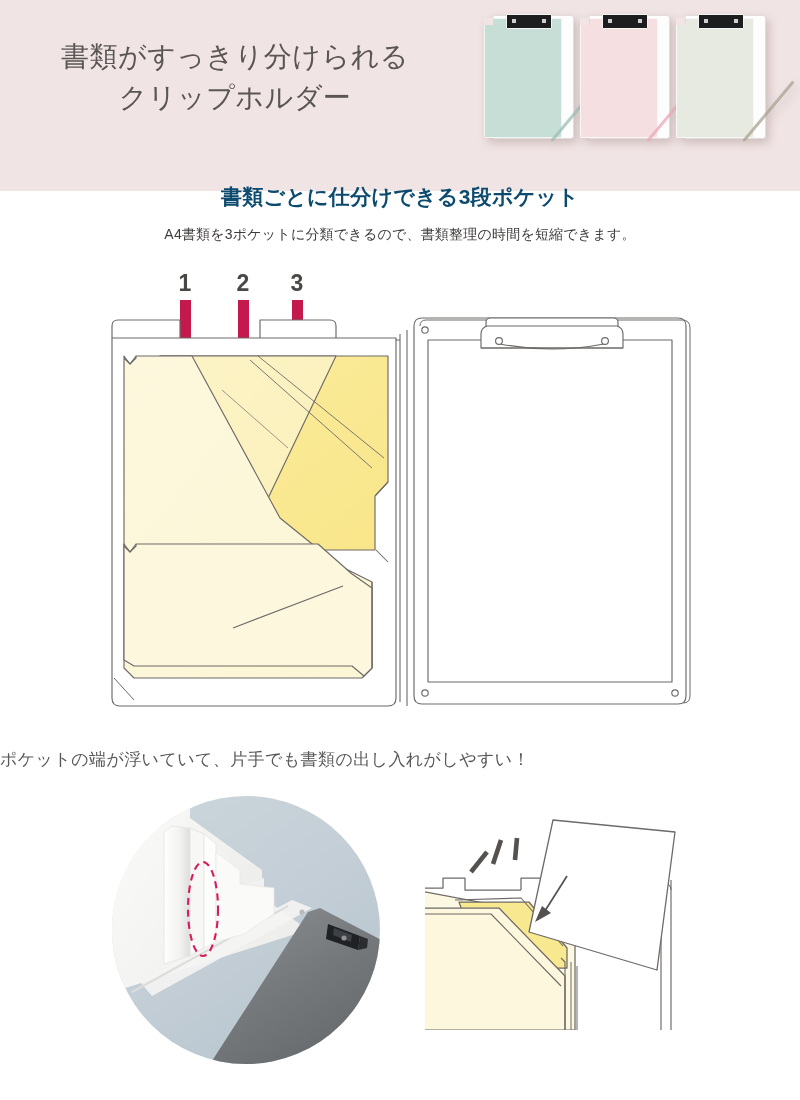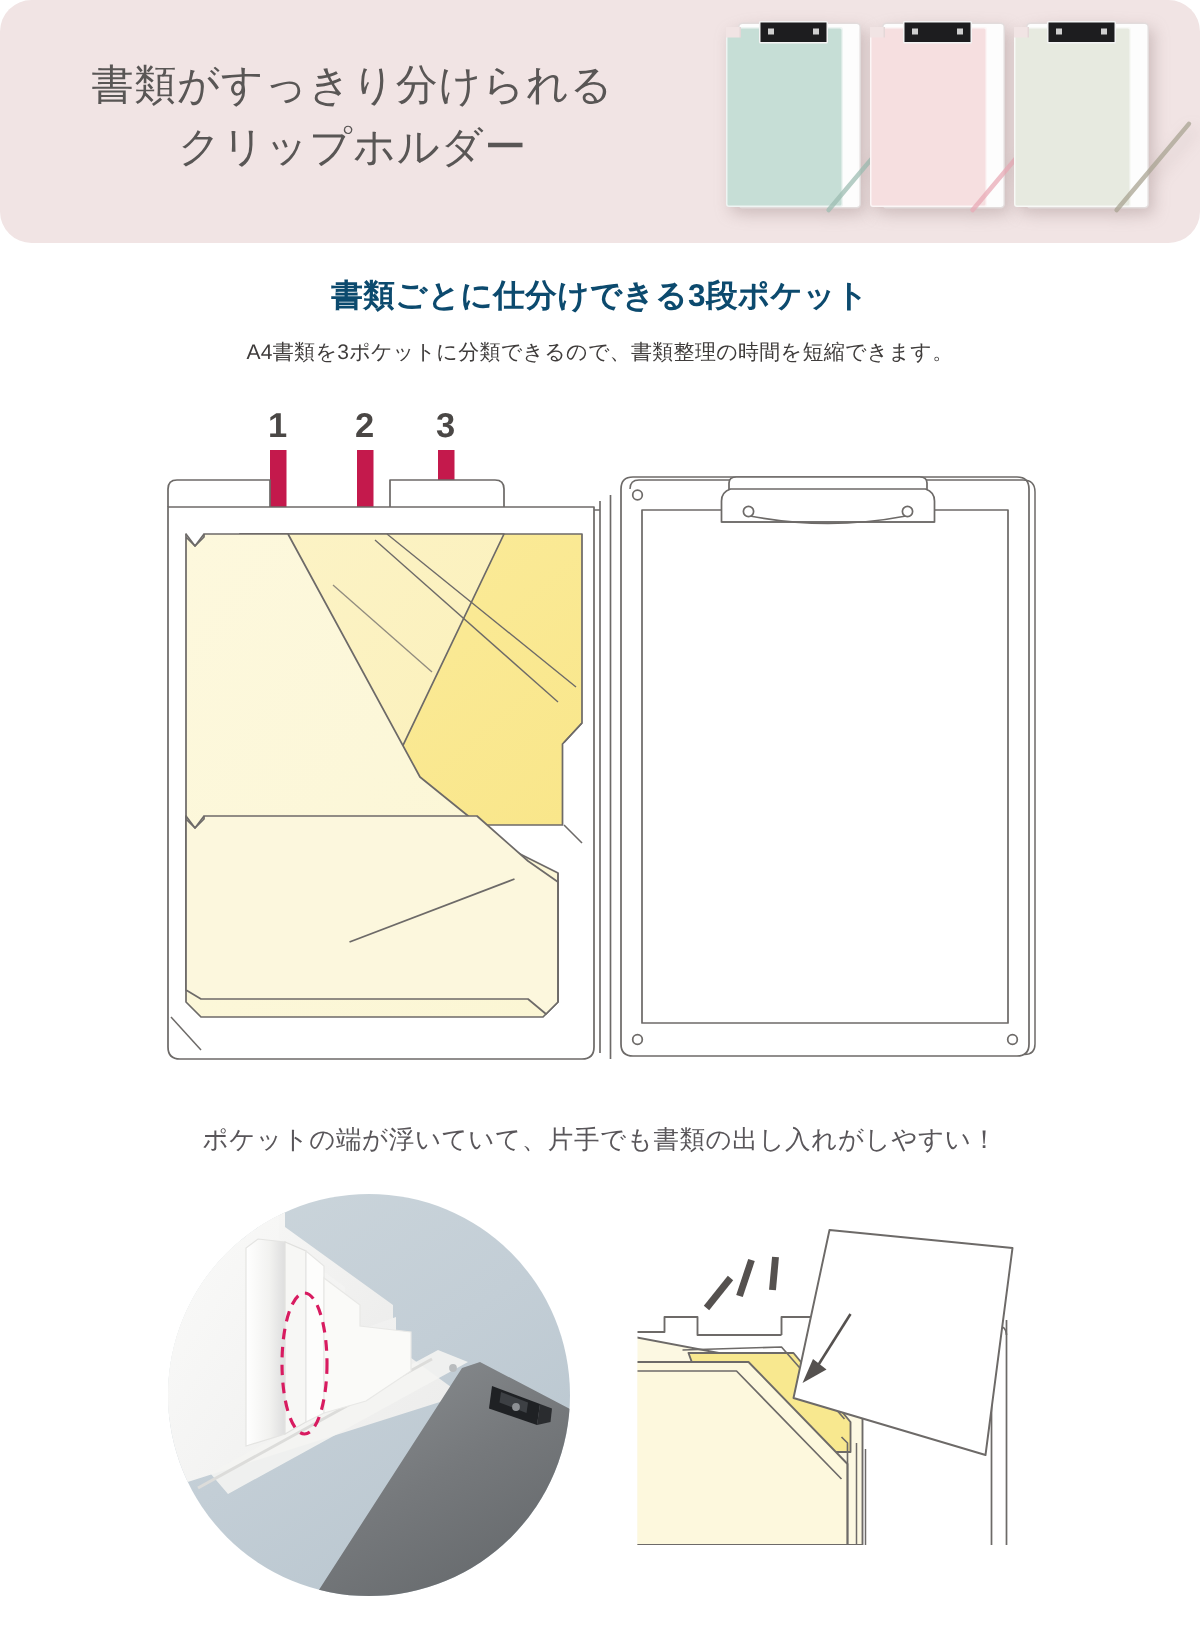--- a/index.html
+++ b/index.html
@@ -13,23 +13,22 @@
     font-family: "Liberation Sans", sans-serif;
     overflow: hidden;
     position: relative;
   }
 
   
   .header-band {
     position: absolute;
     left: 0; top: 0;
     width: 800px;
-    height: 162px;
+    height: 191px;
     background: #f1e4e4;
-    border-radius: 21px;
   }
   .header-title {
     position: absolute;
     left: 20px;
     top: 36px;
     width: 430px;
     text-align: center;
     color: #595655;
     font-size: 28px;
     line-height: 1.48;
@@ -185,21 +184,20 @@
     top: 300px;
     width: 600px;
     height: 420px;
   }
 
   
   .sec2-heading {
     position: absolute;
     left: 0; top: 748px;
     width: 800px;
-    text-align: center;
     color: #59565a;
     font-size: 17px;
     letter-spacing: 0.4px;
   }
 
   .photo-circle {
     position: absolute;
     left: 112px;
     top: 796px;
     width: 268px;

